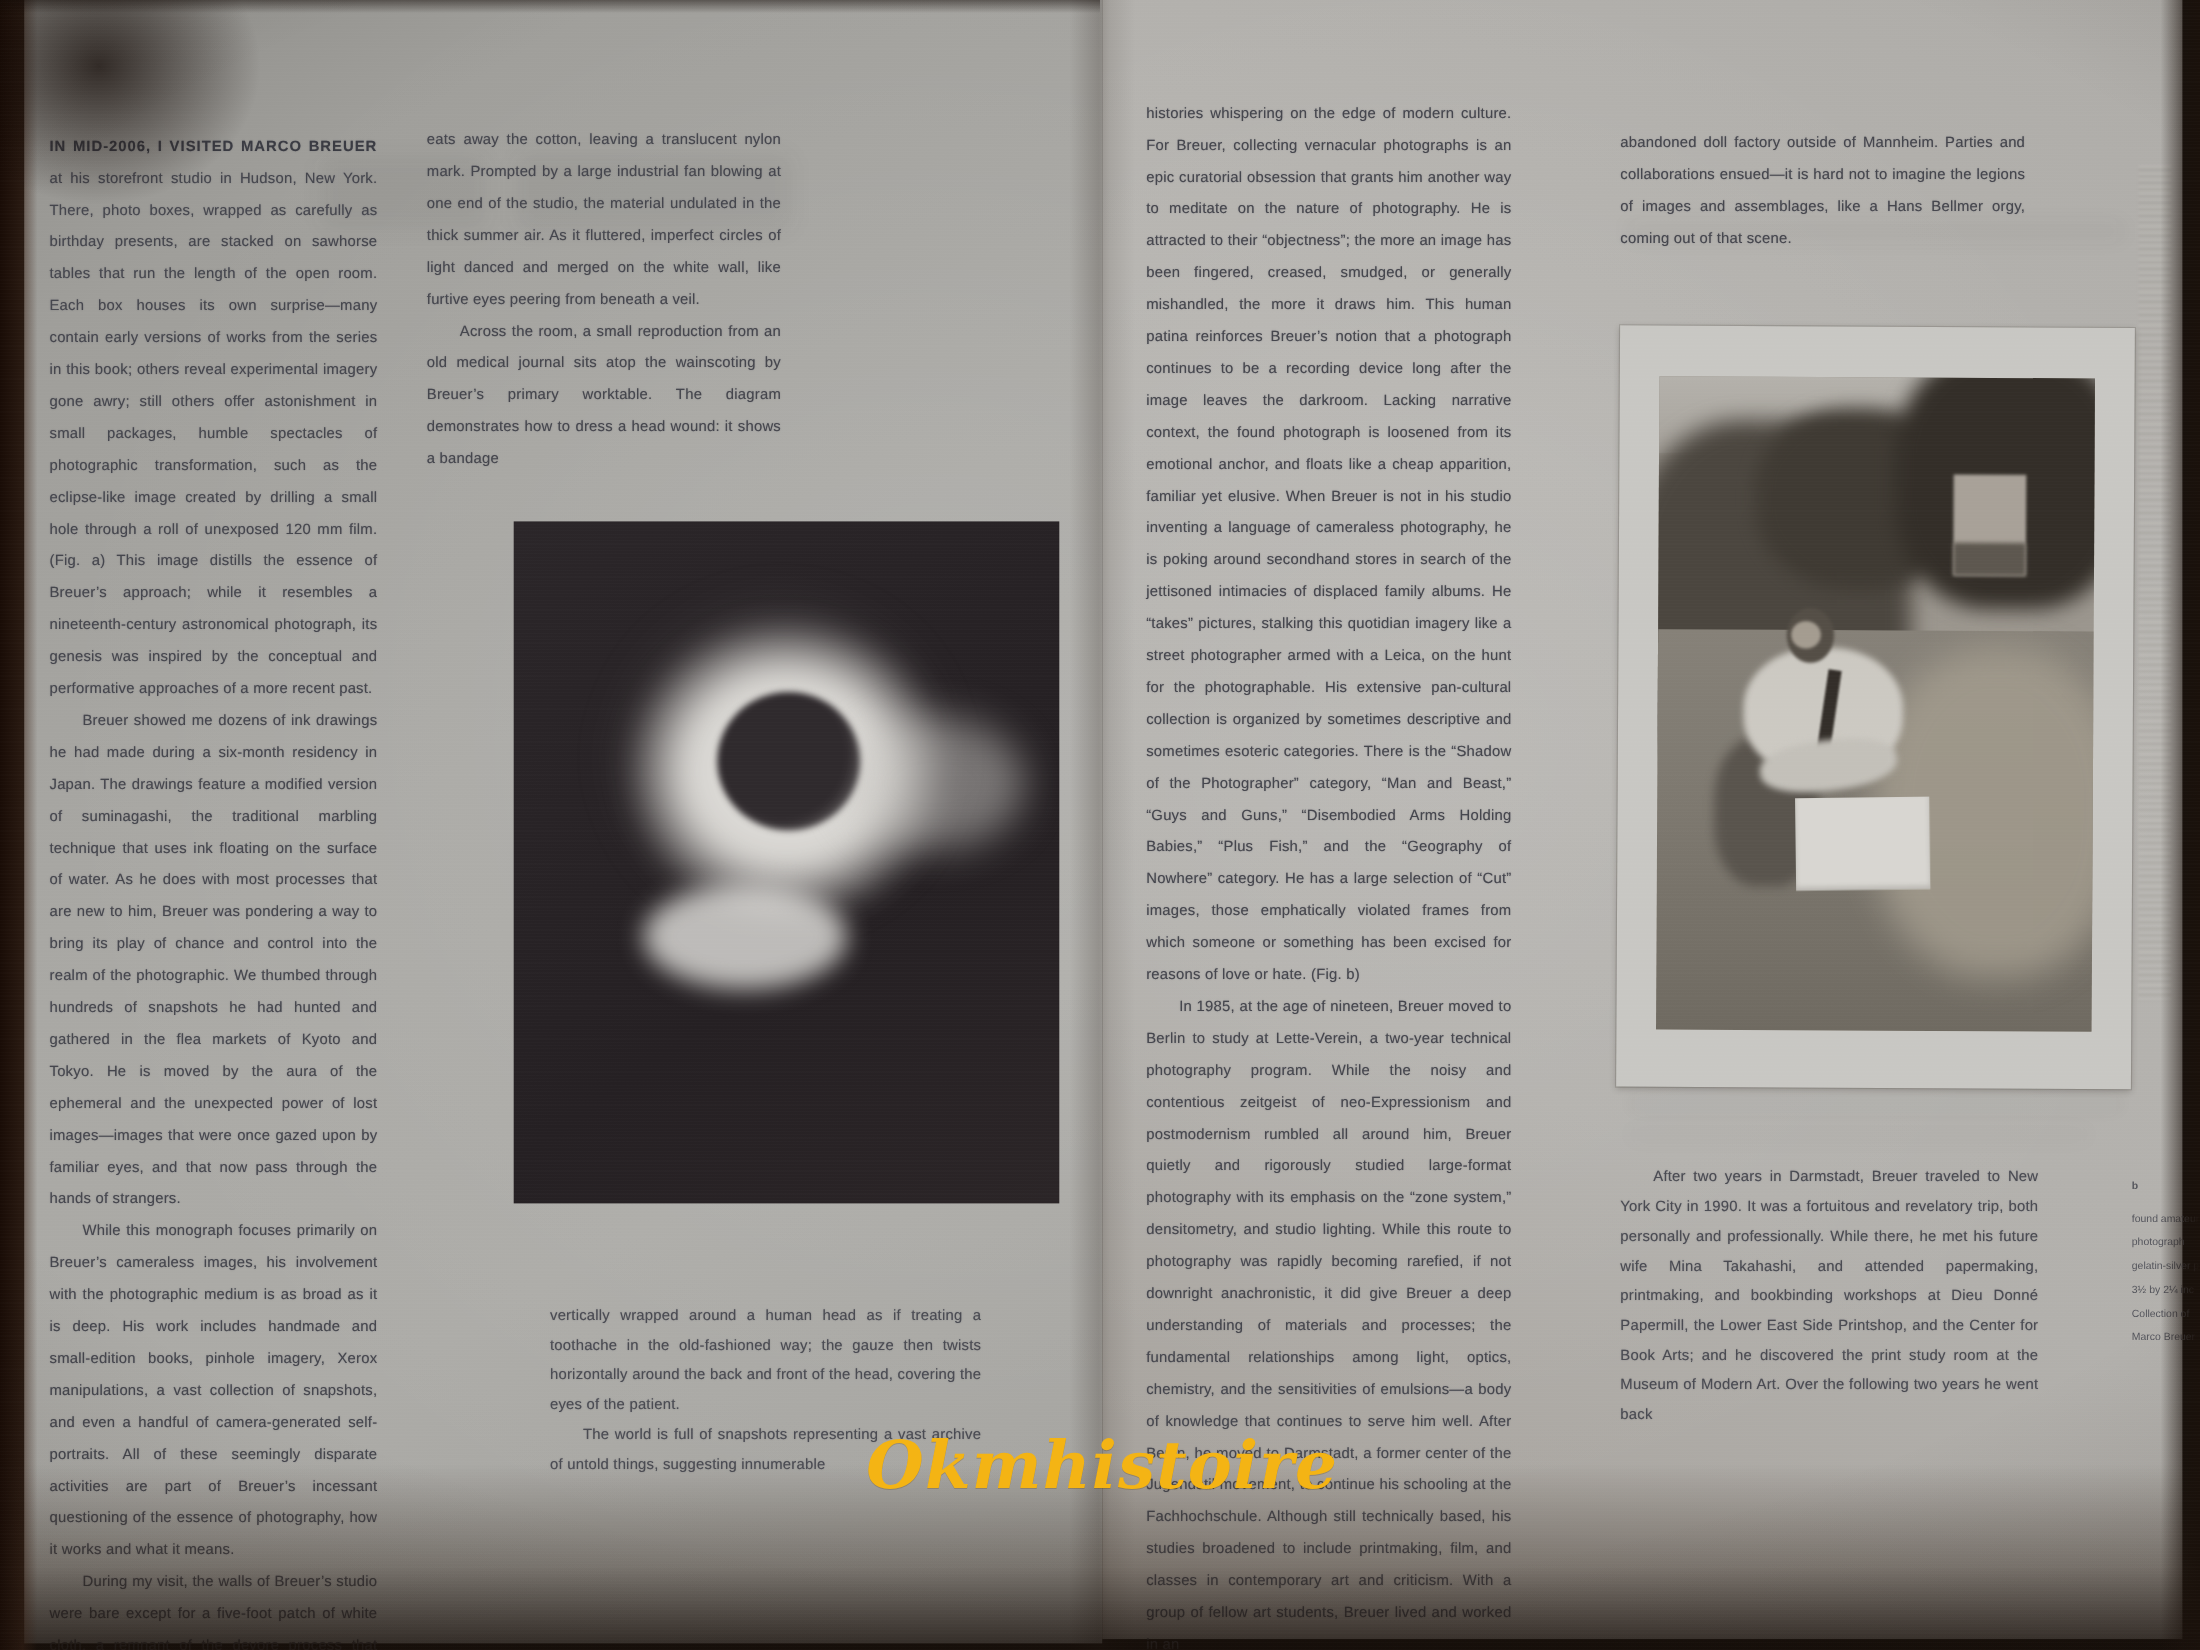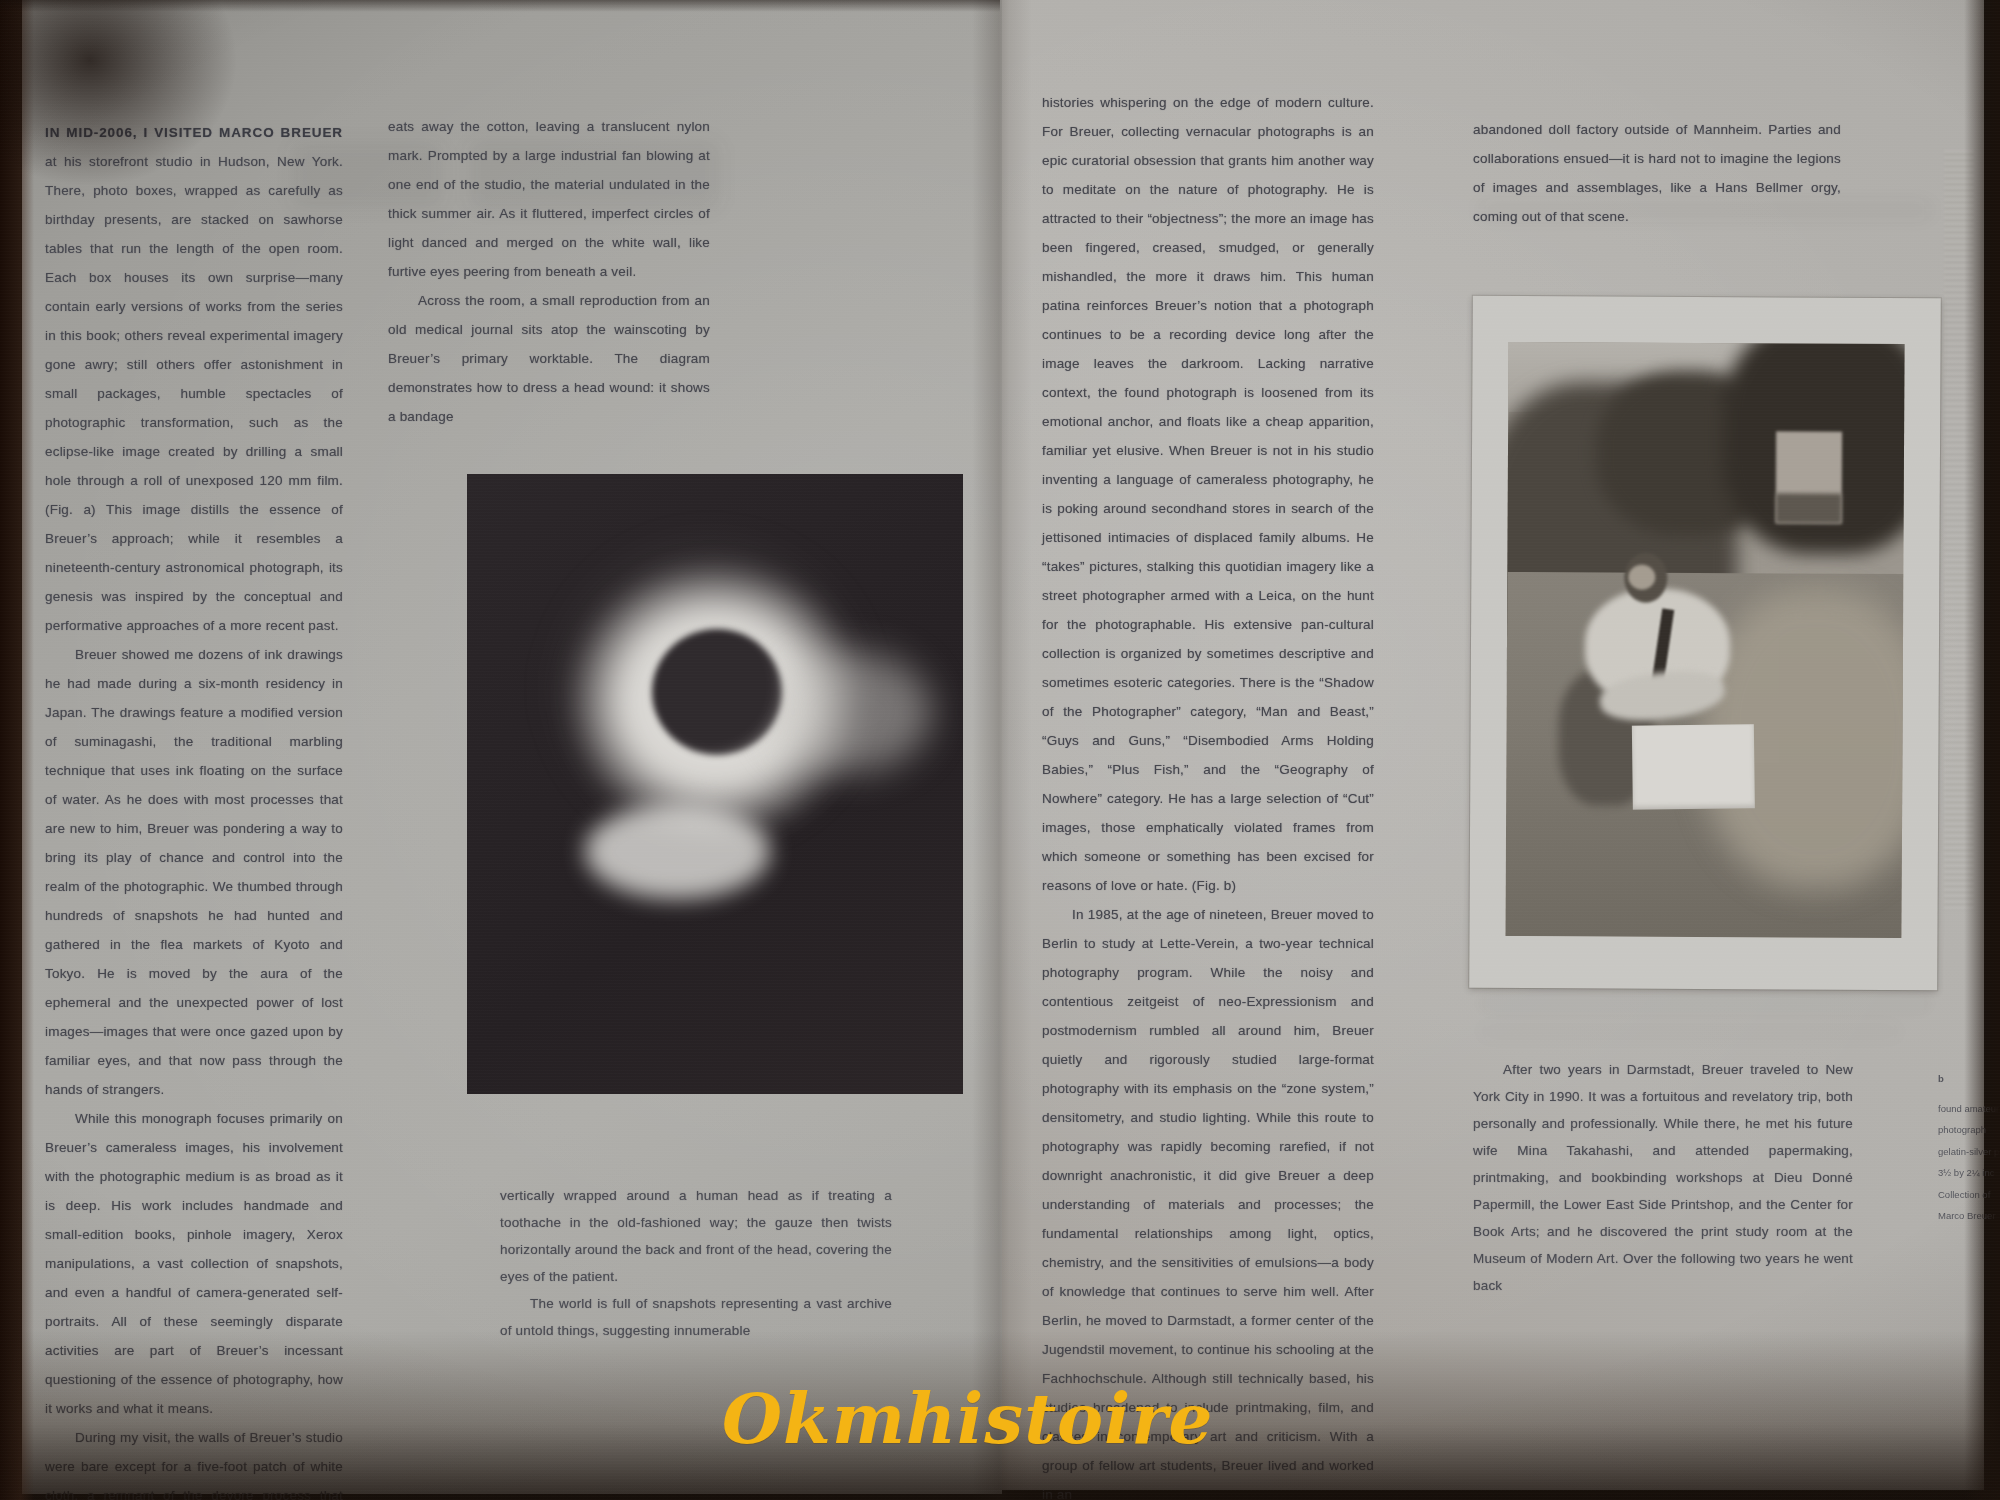--- a/index.html
+++ b/index.html
@@ -86,24 +86,24 @@
   .ph-shirt{left:78px;top:246px;width:145px;height:118px;background:#ccc9c2;border-radius:46%;filter:blur(3px);}
   .ph-head{left:117px;top:210px;width:43px;height:50px;background:#544e46;border-radius:50%;filter:blur(1.5px);}
   .ph-face{left:121px;top:222px;width:27px;height:25px;background:#a49c90;border-radius:50%;filter:blur(1.5px);}
   .ph-tie{left:149px;top:266px;width:12px;height:88px;background:#332e29;transform:rotate(8deg);filter:blur(1.2px);}
   .ph-arm{left:93px;top:330px;width:125px;height:46px;background:#c3c0b9;border-radius:45%;
     transform:rotate(-7deg);filter:blur(3px);}
   .ph-box{left:126px;top:382px;width:122px;height:84px;background:#d8d6d1;transform:rotate(-1deg);
     filter:blur(.7px);box-shadow:inset 0 -3px 5px rgba(50,44,38,0.18);}
 
   
-  .watermark{left:722px;top:1378px;width:560px;height:110px;
+  .watermark{left:722px;top:1298px;width:560px;height:110px;
     font-family:"DejaVu Serif",serif;font-style:italic;font-weight:bold;
-    font-size:69px;letter-spacing:1px;white-space:nowrap;
-    text-shadow:0 1px 0 rgba(90,60,0,0.25);}
+    font-size:60px;letter-spacing:1px;white-space:nowrap;
+    text-shadow:0 1px 0 rgba(90,60,0,0.25);text-align:center;}
 </style>
 </head>
 <body>
 
 <div id="stage">
 
   <div class="abs page-left"></div>
   <div class="abs page-right"></div>
   <div class="abs gutter"></div>
 

